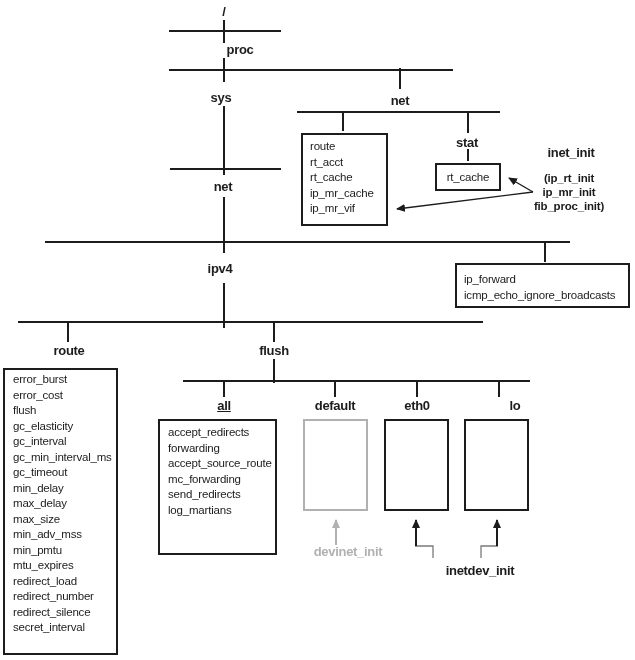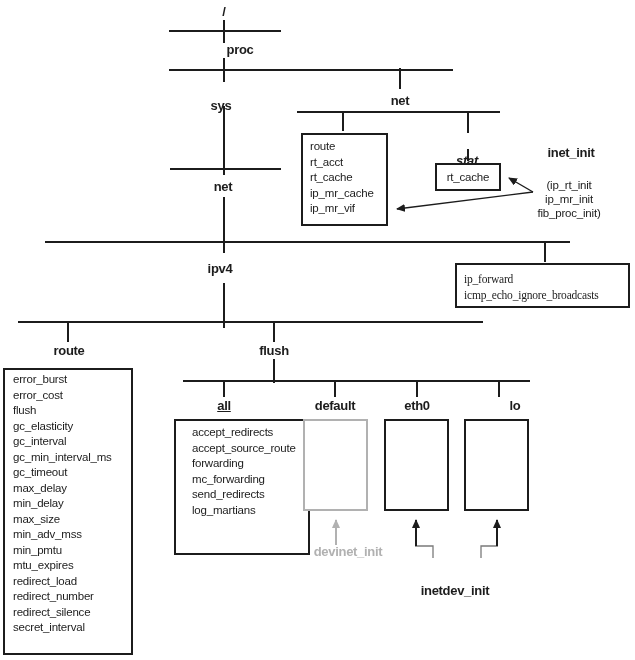--- a/index.html
+++ b/index.html
@@ -80,82 +80,82 @@
     <line class="arr" x1="533" y1="192" x2="397" y2="209" marker-end="url(#mB)"></line>
     <line class="arrG" x1="336" y1="545" x2="336" y2="520" marker-end="url(#mG)"></line>
     <path class="elbow" d="M433,558 L433,546 L415,546"></path>
     <line class="arr2" x1="416" y1="546" x2="416" y2="520" marker-end="url(#mB)"></line>
     <path class="elbow" d="M481,558 L481,546 L498,546"></path>
     <line class="arr2" x1="497" y1="546" x2="497" y2="520" marker-end="url(#mB)"></line>
   </svg>
 
   <div class="lbl" style="left:224px; top:4px;">/</div>
   <div class="lbl" style="left:224px; top:42px;margin-left:16px;">proc</div>
-  <div class="lbl" style="left:221px; top:98px;">sys</div>
+  <div class="lbl" style="left:221px; top:90px;">sys</div>
   <div class="lbl" style="left:400px; top:93px;">net</div>
-  <div class="lbl" style="left:467px; top:153px;font-style:italic;">stat</div>
+  <div class="lbl" style="left:467px; top:135px;">stat</div>
   <div class="lbl" style="left:223px; top:179px;">net</div>
   <div class="lbl" style="left:220px; top:261px;">ipv4</div>
   <div class="lbl" style="left:69px;  top:343px;">route</div>
   <div class="lbl" style="left:274px; top:343px;">flush</div>
   <div class="lbl" style="left:224px; top:398px;text-decoration:underline;">all</div>
   <div class="lbl" style="left:335px; top:398px;">default</div>
   <div class="lbl" style="left:417px; top:398px;">eth0</div>
   <div class="lbl" style="left:499px; top:398px;padding-left:32px;">lo</div>
 
   <div class="lbl" style="left:571px; top:145px;">inet_init</div>
-  <div class="ann-lines" style="left:569px; top:178px;">
+  <div class="ann-lines" style="left:569px; top:171px;font-weight:bold;">
       <div class="entry">(ip_rt_init</div>
       <div class="entry">ip_mr_init</div>
       <div class="entry">fib_proc_init)</div>
     </div>
   <div class="lbl muted-lbl" style="left:348px; top:544px;">devinet_init</div>
-  <div class="lbl" style="left:455px; top:563px;margin-top:20px;">inetdev_init</div>
+  <div class="lbl" style="left:480px; top:563px;">inetdev_init</div>
 
   <div class="box entries" style="left:301px; top:133px; width:87px; height:93px; padding:4px 0 0 7px;">
       <div class="entry">route</div>
       <div class="entry">rt_acct</div>
       <div class="entry">rt_cache</div>
       <div class="entry">ip_mr_cache</div>
       <div class="entry">ip_mr_vif</div>
     </div>
 
   <div class="box single" style="left:435px; top:163px; width:66px; height:28px;">
     <span>rt_cache</span>
   </div>
 
-  <div class="box entries" style="left:455px; top:263px; width:175px; height:45px; padding:7px 17px 0 7px;font-family:Liberation Serif, serif;">
+  <div class="box entries" style="left:455px; top:263px; width:175px; height:45px; padding:7px 17px 0 7px;">
       <div class="entry">ip_forward</div>
       <div class="entry">icmp_echo_ignore_broadcasts</div>
     </div>
 
-  <div class="box entries" style="left:3px; top:368px; width:130px; height:287px; padding:2px 0 6px 8px;">
+  <div class="box entries" style="left:3px; top:368px; width:115px; height:287px; padding:2px 0 6px 8px;">
       <div class="entry">error_burst</div>
       <div class="entry">error_cost</div>
       <div class="entry">flush</div>
       <div class="entry">gc_elasticity</div>
       <div class="entry">gc_interval</div>
       <div class="entry">gc_min_interval_ms</div>
       <div class="entry">gc_timeout</div>
+      <div class="entry">min_delay</div>
       <div class="entry">max_delay</div>
-      <div class="entry">min_delay</div>
       <div class="entry">max_size</div>
       <div class="entry">min_adv_mss</div>
       <div class="entry">min_pmtu</div>
       <div class="entry">mtu_expires</div>
       <div class="entry">redirect_load</div>
       <div class="entry">redirect_number</div>
       <div class="entry">redirect_silence</div>
       <div class="entry">secret_interval</div>
     </div>
 
-  <div class="box entries" style="left:158px; top:419px; width:136px; height:136px; padding:4px 0 0 16px;margin-left:16px;">
+  <div class="box entries" style="left:158px; top:419px; width:119px; height:136px; padding:4px 0 0 8px;">
       <div class="entry">accept_redirects</div>
+      <div class="entry">forwarding</div>
       <div class="entry">accept_source_route</div>
-      <div class="entry">forwarding</div>
       <div class="entry">mc_forwarding</div>
       <div class="entry">send_redirects</div>
       <div class="entry">log_martians</div>
     </div>
 
   <div class="box gray-box" style="left:303px; top:419px; width:65px; height:92px;"></div>
 
   <div class="box" style="left:384px; top:419px; width:65px; height:92px;"></div>
 
   <div class="box" style="left:464px; top:419px; width:65px; height:92px;"></div>

